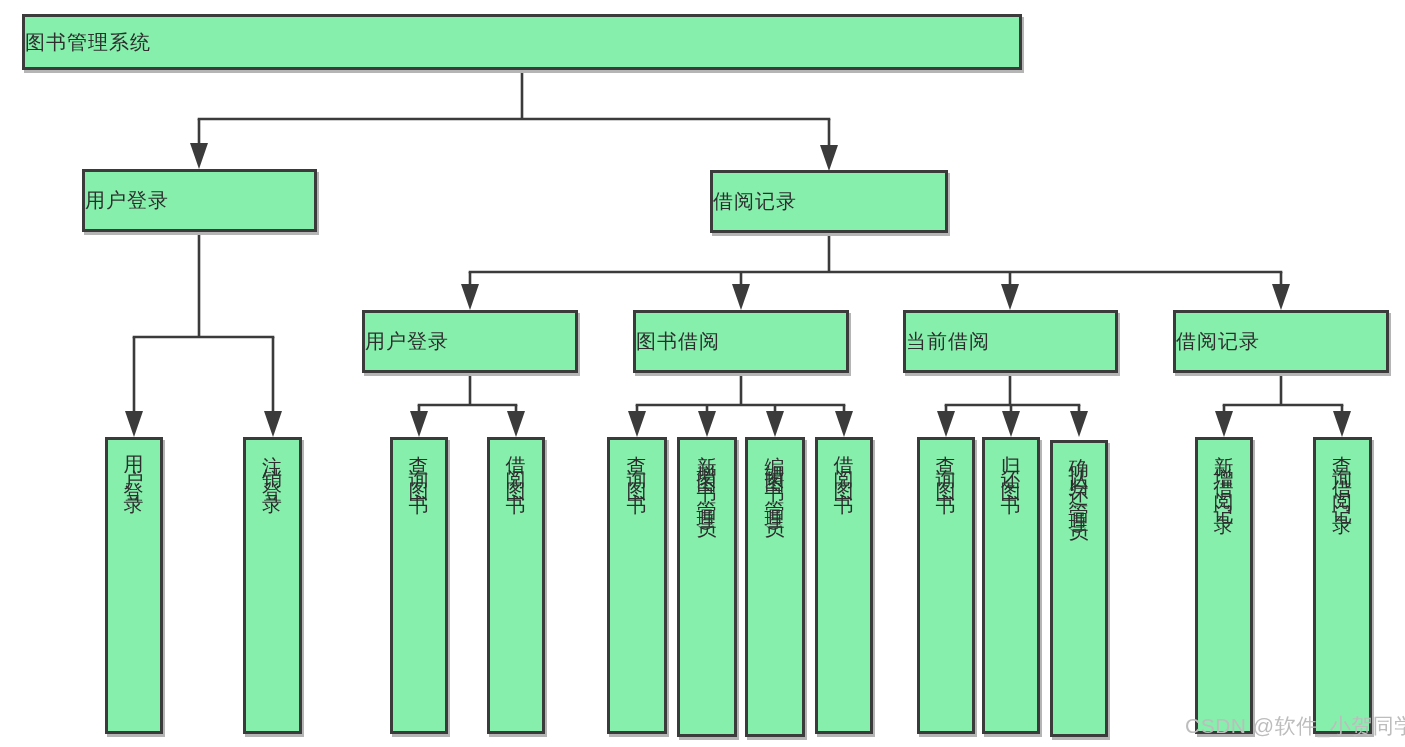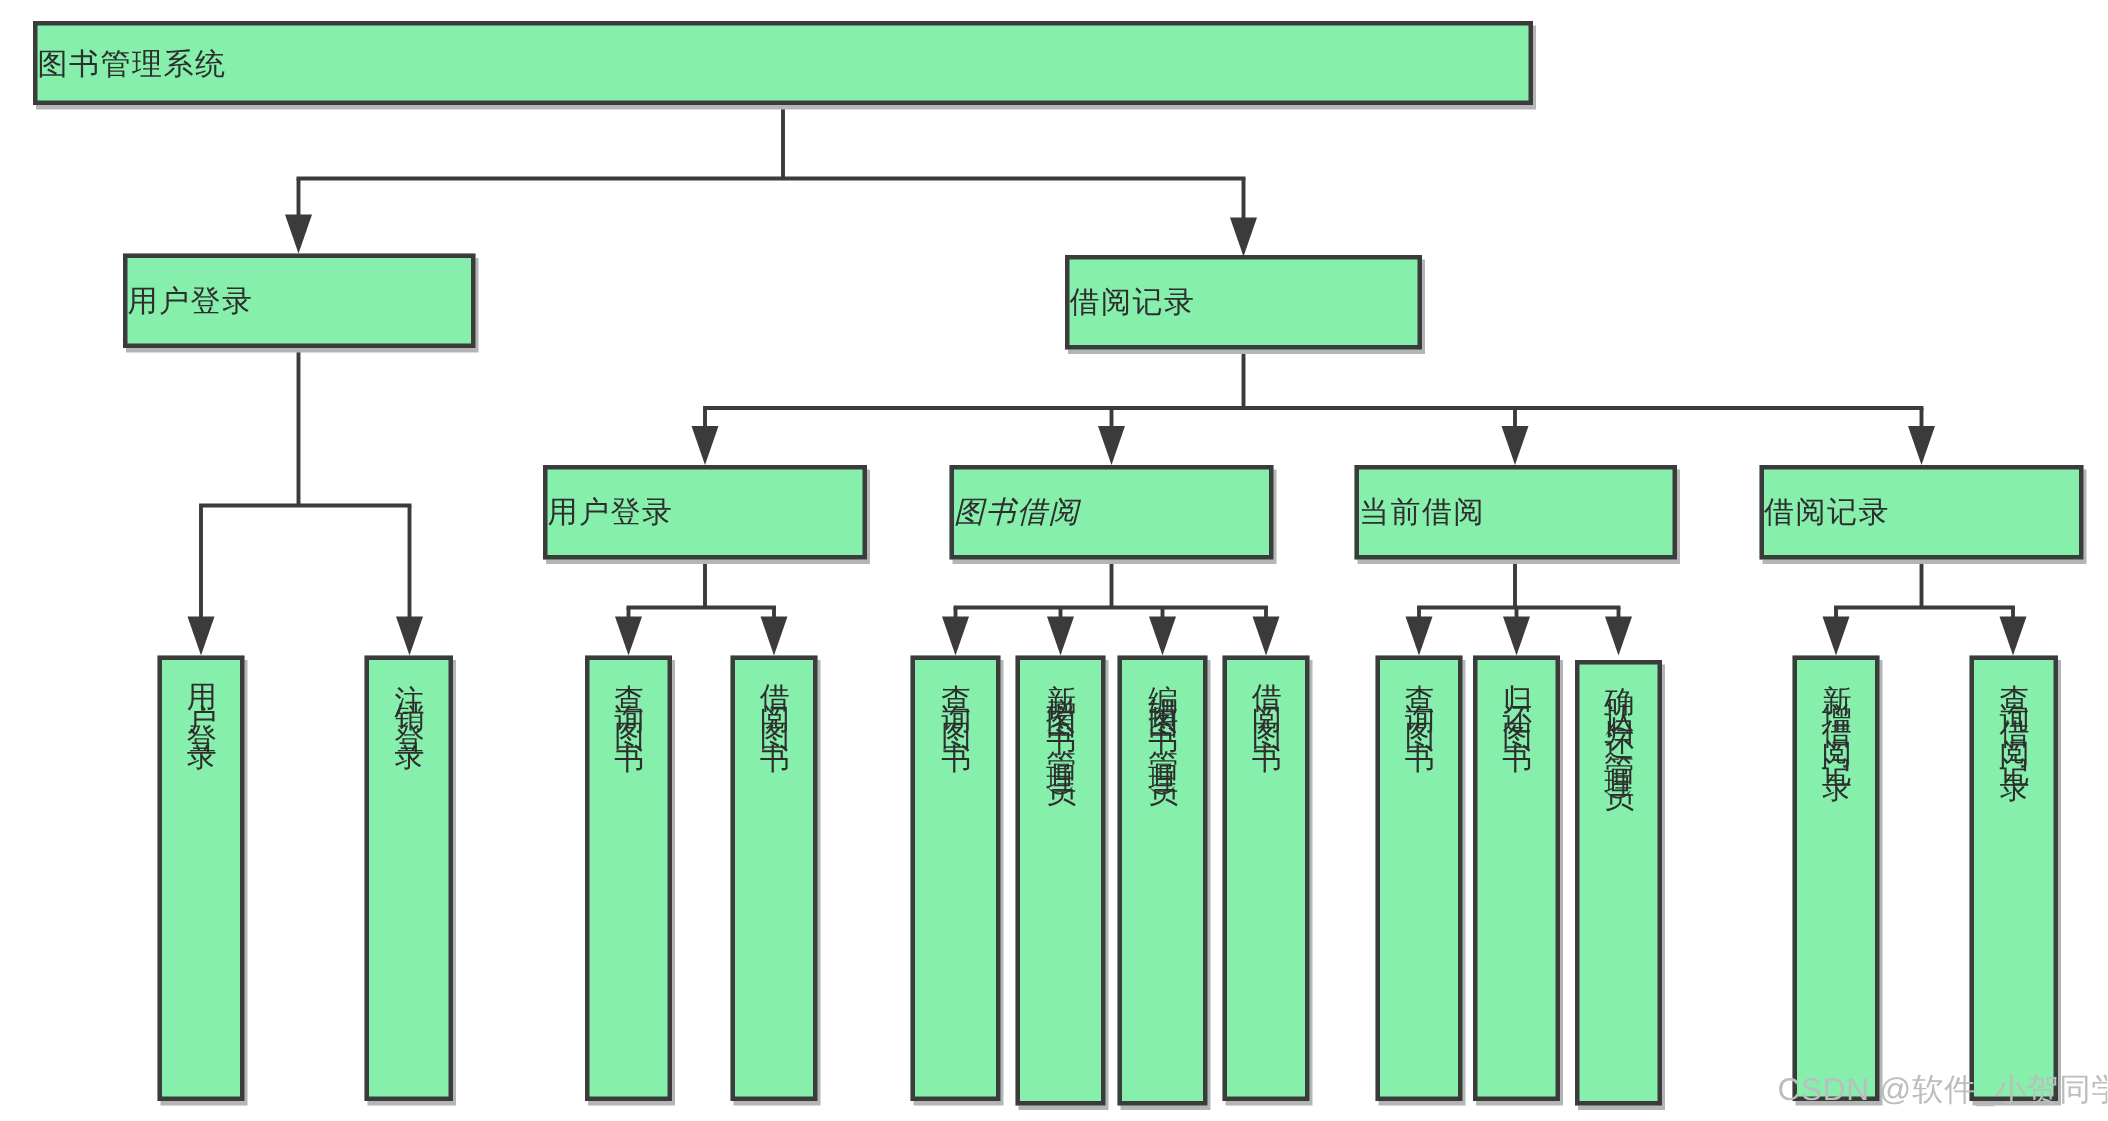--- a/index.html
+++ b/index.html
@@ -105,21 +105,21 @@
   <div class="box hbox" style="left:82px;top:169px;width:235px;height:63px;">
     <span>用户登录</span>
   </div>
   <div class="box hbox" style="left:710px;top:170px;width:238px;height:63px;">
     <span>借阅记录</span>
   </div>
 
   <div class="box hbox" style="left:362px;top:310px;width:216px;height:63px;">
     <span>用户登录</span>
   </div>
-  <div class="box hbox" style="left:633px;top:310px;width:216px;height:63px;font-style:italic;">
+  <div class="box hbox" style="left:633px;top:310px;width:216px;height:63px;">
     <span>图书借阅</span>
   </div>
   <div class="box hbox" style="left:1173px;top:310px;width:216px;height:63px;">
     <span>借阅记录</span>
   </div>
   <div class="box hbox" style="left:903px;top:310px;width:215px;height:63px;">
     <span>当前借阅</span>
   </div>
 
   <div class="box vbox" style="left:105px;top:437px;width:58px;height:297px;">

